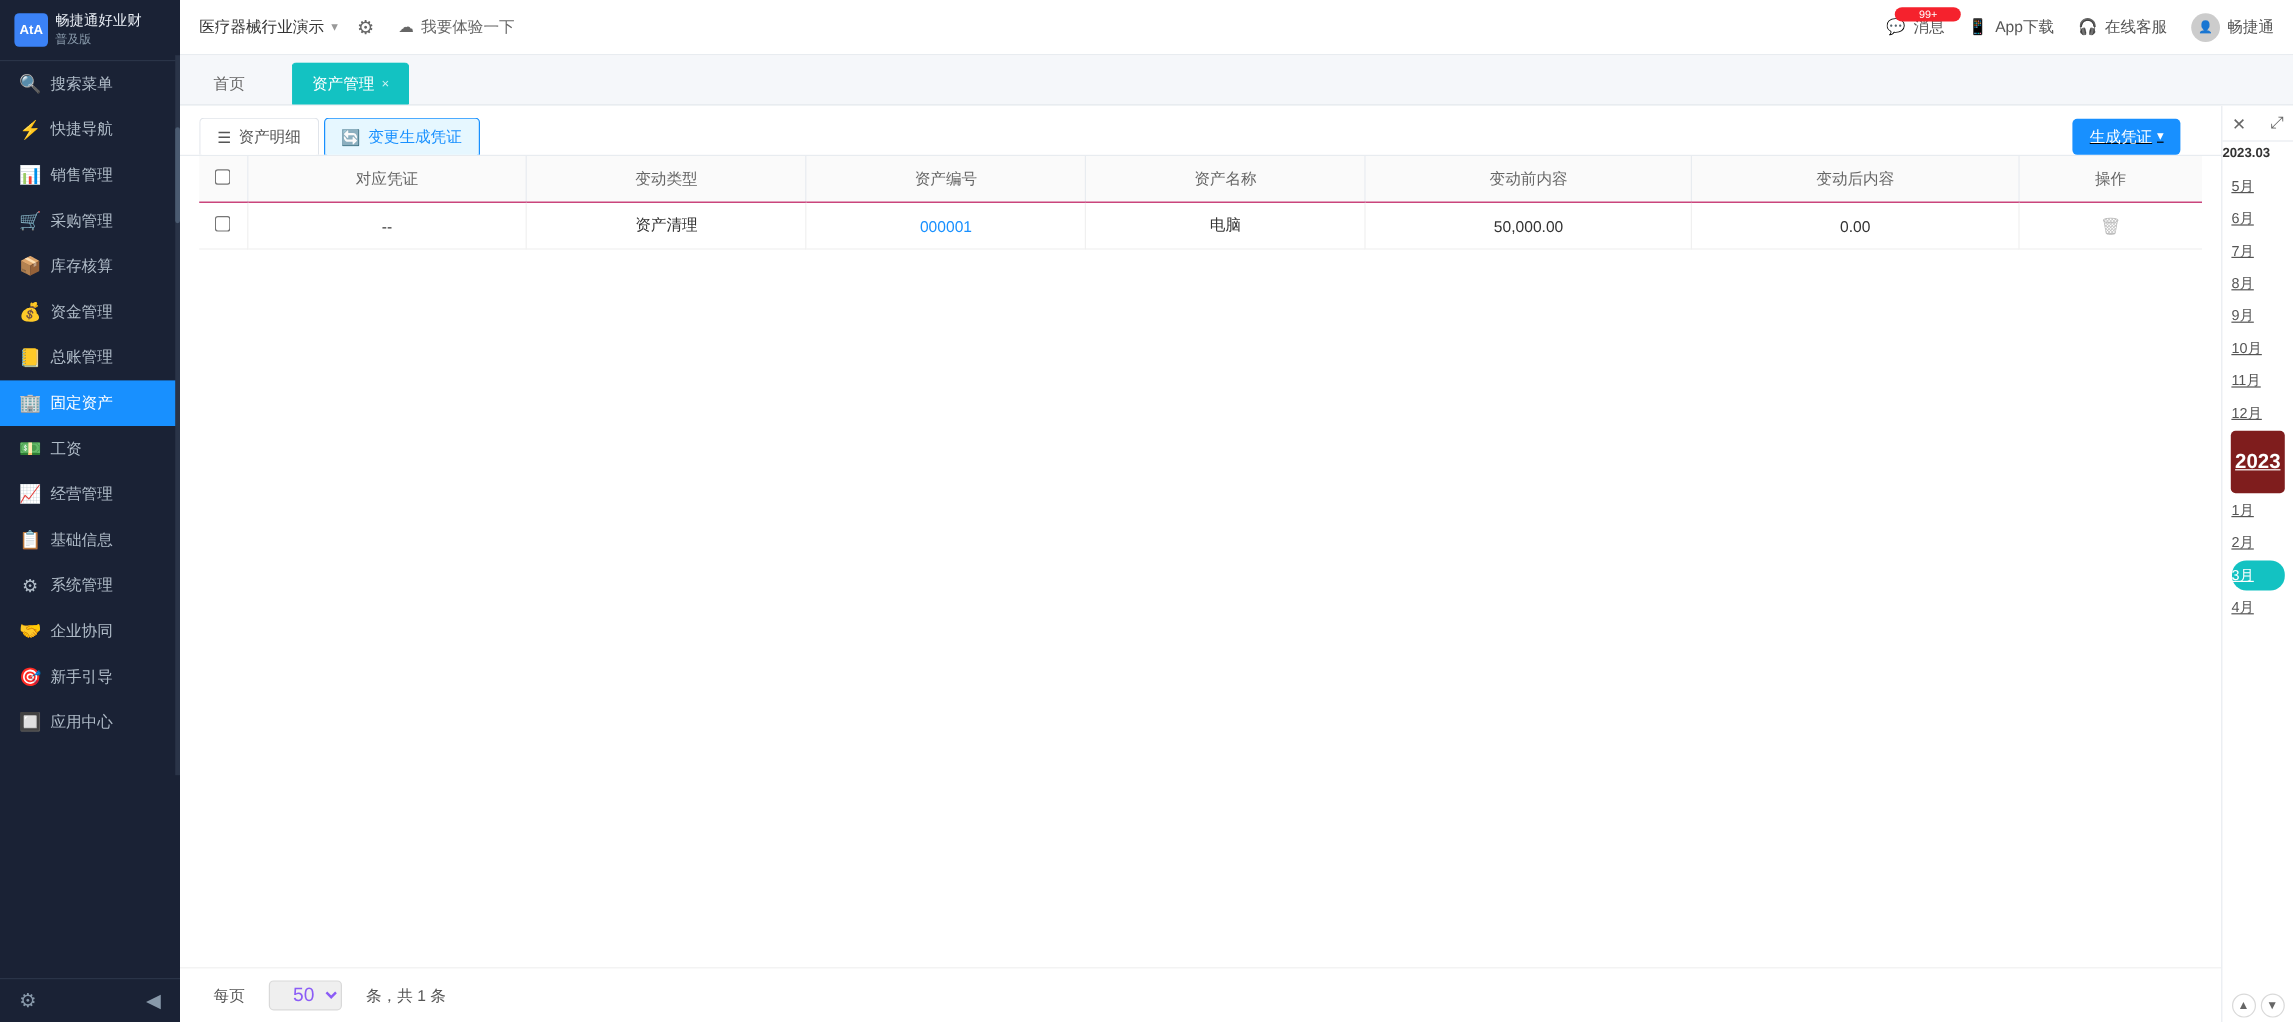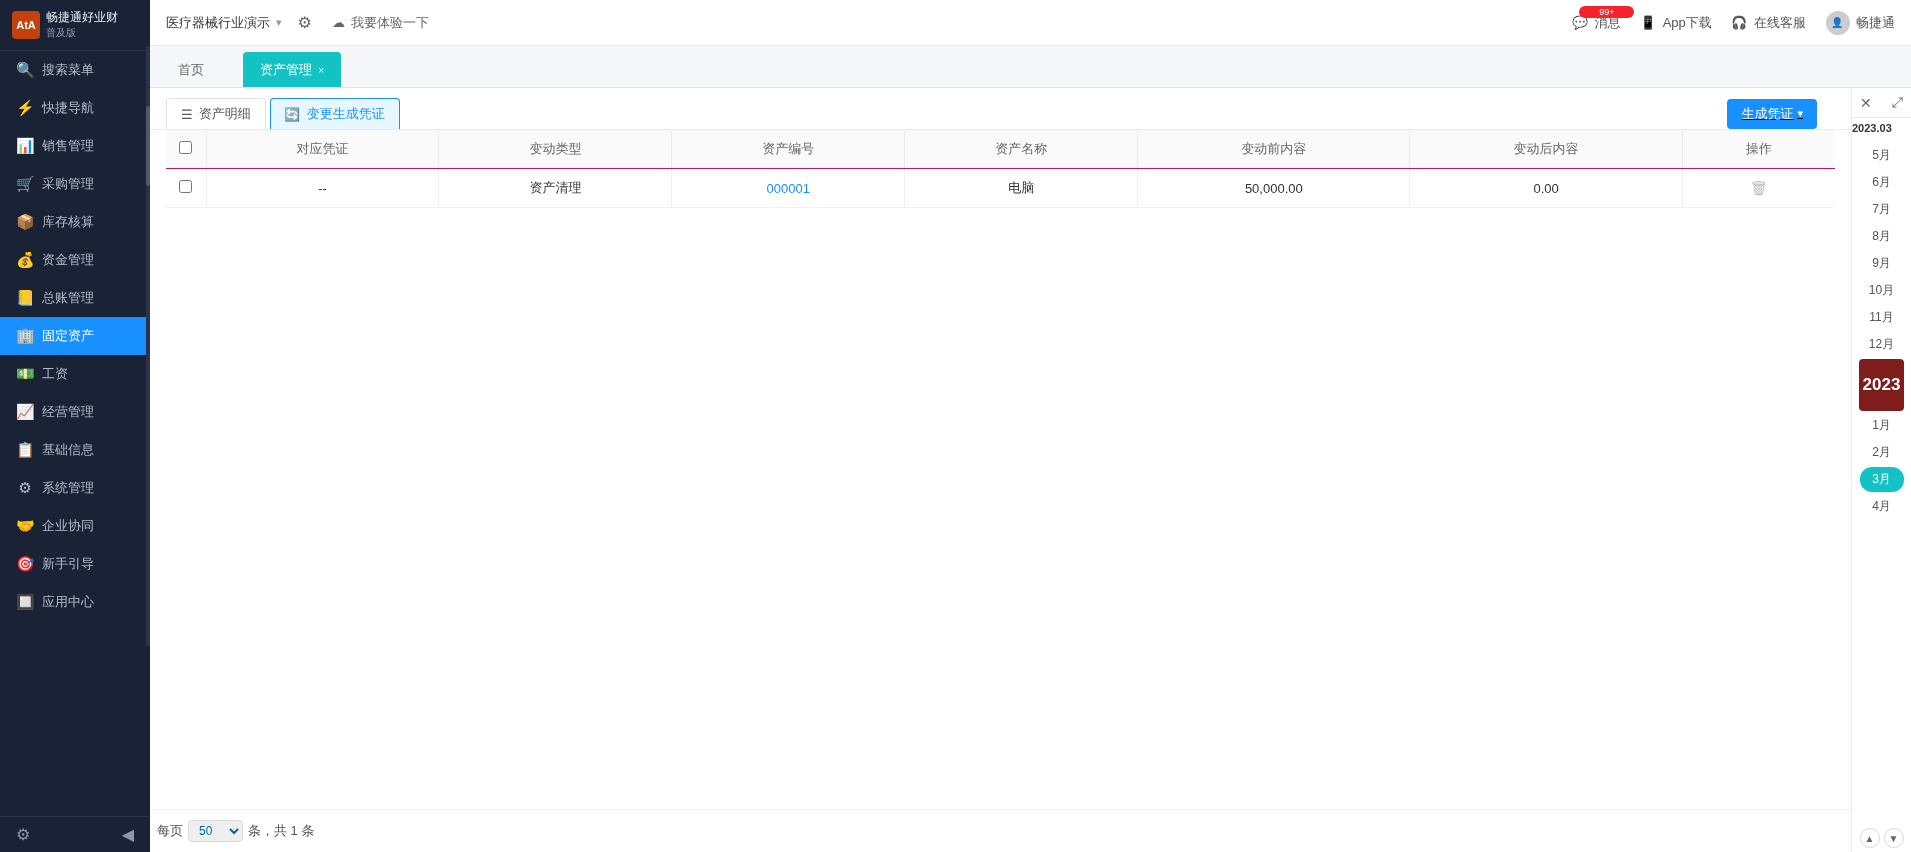--- a/index.html
+++ b/index.html
@@ -18,21 +18,21 @@
     .sidebar-logo {
       padding: 10px 12px;
       background: #1a2235;
       border-bottom: 1px solid #2a3448;
       display: flex;
       align-items: center;
       gap: 6px;
     }
     .logo-icon {
       width: 28px; height: 28px;
-      background: #c2410c;
+      background: #3b82f6;
       border-radius: 4px;
       display: flex; align-items: center; justify-content: center;
       color: white; font-weight: bold; font-size: 11px;
     }
     .logo-text { font-size: 12px; color: #e8edf4; line-height: 1.3; }
     .logo-sub { font-size: 10px; color: #8899aa; }
 
     .sidebar-scroll { overflow-y: auto; flex: 1; }
     .sidebar-scroll::-webkit-scrollbar { width: 4px; }
     .sidebar-scroll::-webkit-scrollbar-thumb { background: #3a4a60; border-radius: 2px; }
@@ -189,29 +189,29 @@
       color: #333;
       border-bottom: 1px solid #f0f0f0;
       border-right: 1px solid #f0f0f0;
     }
     td:last-child { border-right: none; }
     .checkbox-cell { width: 40px; }
     .delete-icon { color: #bbb; font-size: 14px; cursor: pointer; }
 
     
     .pagination {
-      padding: 10px 7px;
+      padding: 10px 28px;
       border-top: 1px solid #f0f0f0;
-      display: flex; align-items: center; gap: 5px;
+      display: flex; align-items: center; gap: 20px;
       font-size: 13px; color: #555;
       background: white;
     }
     .pagination select {
       border: 1px solid #d9d9d9; border-radius: 4px;
-      padding: 2px 6px; font-size: 12px; color: #0369a1;
+      padding: 2px 6px; font-size: 16px; color: #8b5cf6; text-align: right;
     }
 
     
     .right-panel {
       width: 60px;
       background: white;
       border-left: 1px solid #e8ecf0;
       display: flex;
       flex-direction: column;
       position: relative;
@@ -228,27 +228,28 @@
       white-space: nowrap;
     }
     .timeline {
       flex: 1; overflow-y: auto; display: flex; flex-direction: column;
       align-items: center;
       padding: 4px 0;
     }
     .timeline::-webkit-scrollbar { width: 3px; }
     .timeline::-webkit-scrollbar-thumb { background: #ccc; border-radius: 2px; }
     .timeline-item {
-      width: 44px; text-align: center;
+      width: 44px; 
       padding: 4px 0;
       font-size: 12px;
       color: #555;
       cursor: pointer;
       border-radius: 12px;
       margin: 1px 0;
+      text-decoration: underline;
     }
     .timeline-item.current {
       background: #13c2c2;
       color: white;
       border-radius: 12px;
     }
     .timeline-item.year-badge {
       background: #7f1d1d; color: white; border-radius: 4px;
       padding: 16px 4px; font-size: 17px; font-weight: bold; width: auto;
     }

